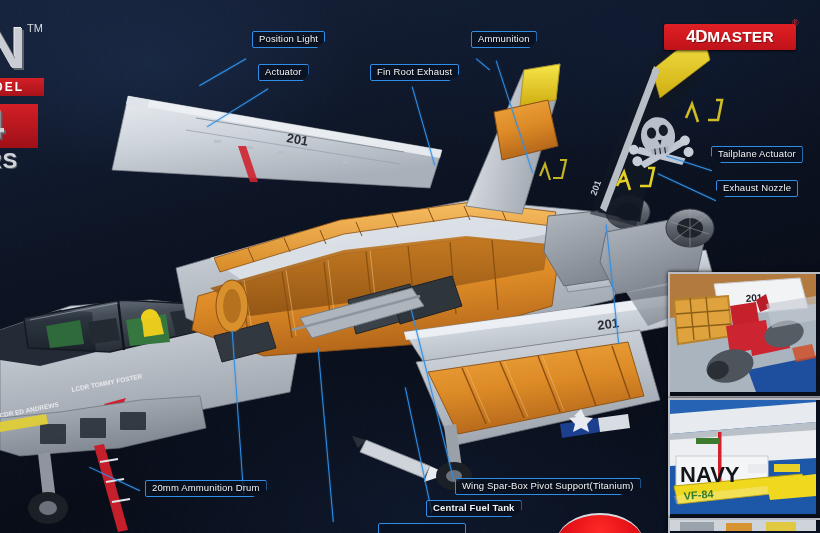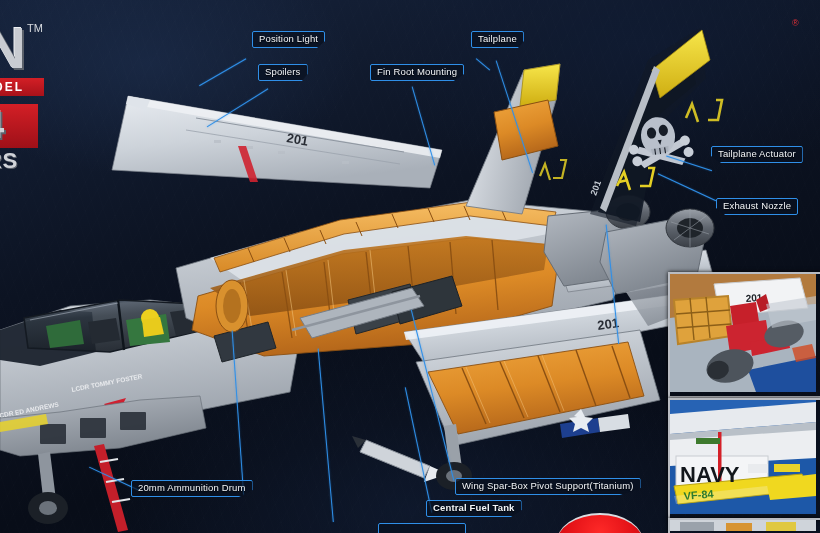--- a/index.html
+++ b/index.html
@@ -358,38 +358,41 @@
     <div class="leader" style="left:140px;top:490px;width:56px;transform:rotate(205deg);"></div>
     <div class="leader" style="left:432px;top:512px;width:128px;transform:rotate(258deg);"></div>
     <div class="leader" style="left:454px;top:480px;width:176px;transform:rotate(256deg);"></div>
     <div class="leader" style="left:232px;top:330px;width:164px;transform:rotate(86deg);"></div>
     <div class="leader" style="left:318px;top:348px;width:174px;transform:rotate(85deg);"></div>
     <div class="leader" style="left:606px;top:224px;width:120px;transform:rotate(84deg);"></div>
   </div>
 
   <div class="callout br" style="left:241px;top:31px;margin-left:11px;">Position Light</div>
 
-  <div class="callout br" style="left:258px;top:64px;">Spoilers</div>
-
-  <div class="callout br" style="left:370px;top:64px;">Fin Root Mounting</div>
-
-  <div class="callout br" style="left:471px;top:31px;">Tailplane</div>
+  <div class="callout br" style="left:258px;top:64px;">Actuator</div>
+
+  <div class="callout br" style="left:370px;top:64px;">Fin Root Exhaust</div>
+
+  <div class="callout br" style="left:471px;top:31px;">Ammunition</div>
 
   <div class="callout bl" style="left:711px;top:146px;">Tailplane Actuator</div>
 
-  <div class="callout bl" style="left:716px;top:198px;">Exhaust Nozzle</div>
-
-  <div class="callout br" style="left:131px;top:480px;">20mm Ammunition Drum</div>
+  <div class="callout bl" style="left:716px;top:180px;">Exhaust Nozzle</div>
+
+  <div class="callout br" style="left:145px;top:480px;">20mm Ammunition Drum</div>
 
   <div class="callout br" style="left:426px;top:500px;font-weight:bold;">Central Fuel Tank</div>
 
   <div class="callout br" style="left:455px;top:478px;text-align:right;">Wing Spar-Box Pivot Support(Titanium)</div>
 
   <div class="callout br" style="left:378px;top:523px;width:74px;height:14px;overflow:hidden;"></div>
 
+  <div id="logo4d">
+    <span class="txt"><span>4D</span><span class="m">MASTER</span></span>
+  </div>
   <div id="logoReg">®</div>
 
   <div>
     <div class="lmark" id="lmDelBar"></div>
     <div class="lmark" id="lmFourBar"></div>
     <div class="lmark" id="lmN">N</div>
     <div class="lmark" id="lmTM">TM</div>
     <div class="lmark" id="lmDel">DEL</div>
     <div class="lmark" id="lm4">4</div>
     <div class="lmark" id="lmRS">RS</div>

